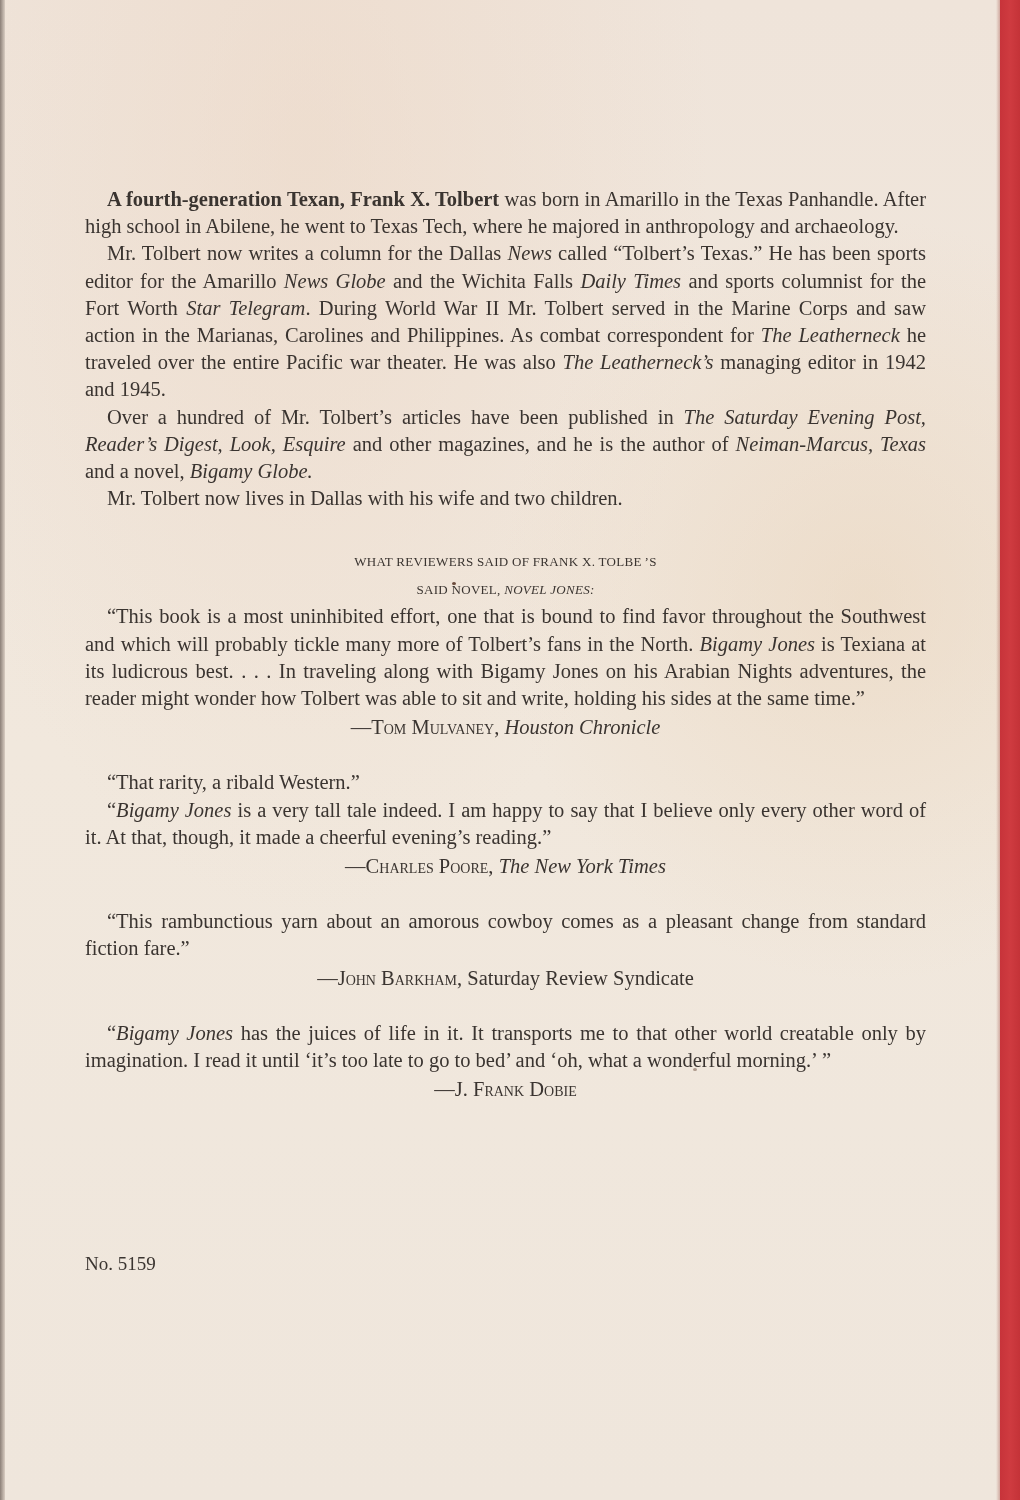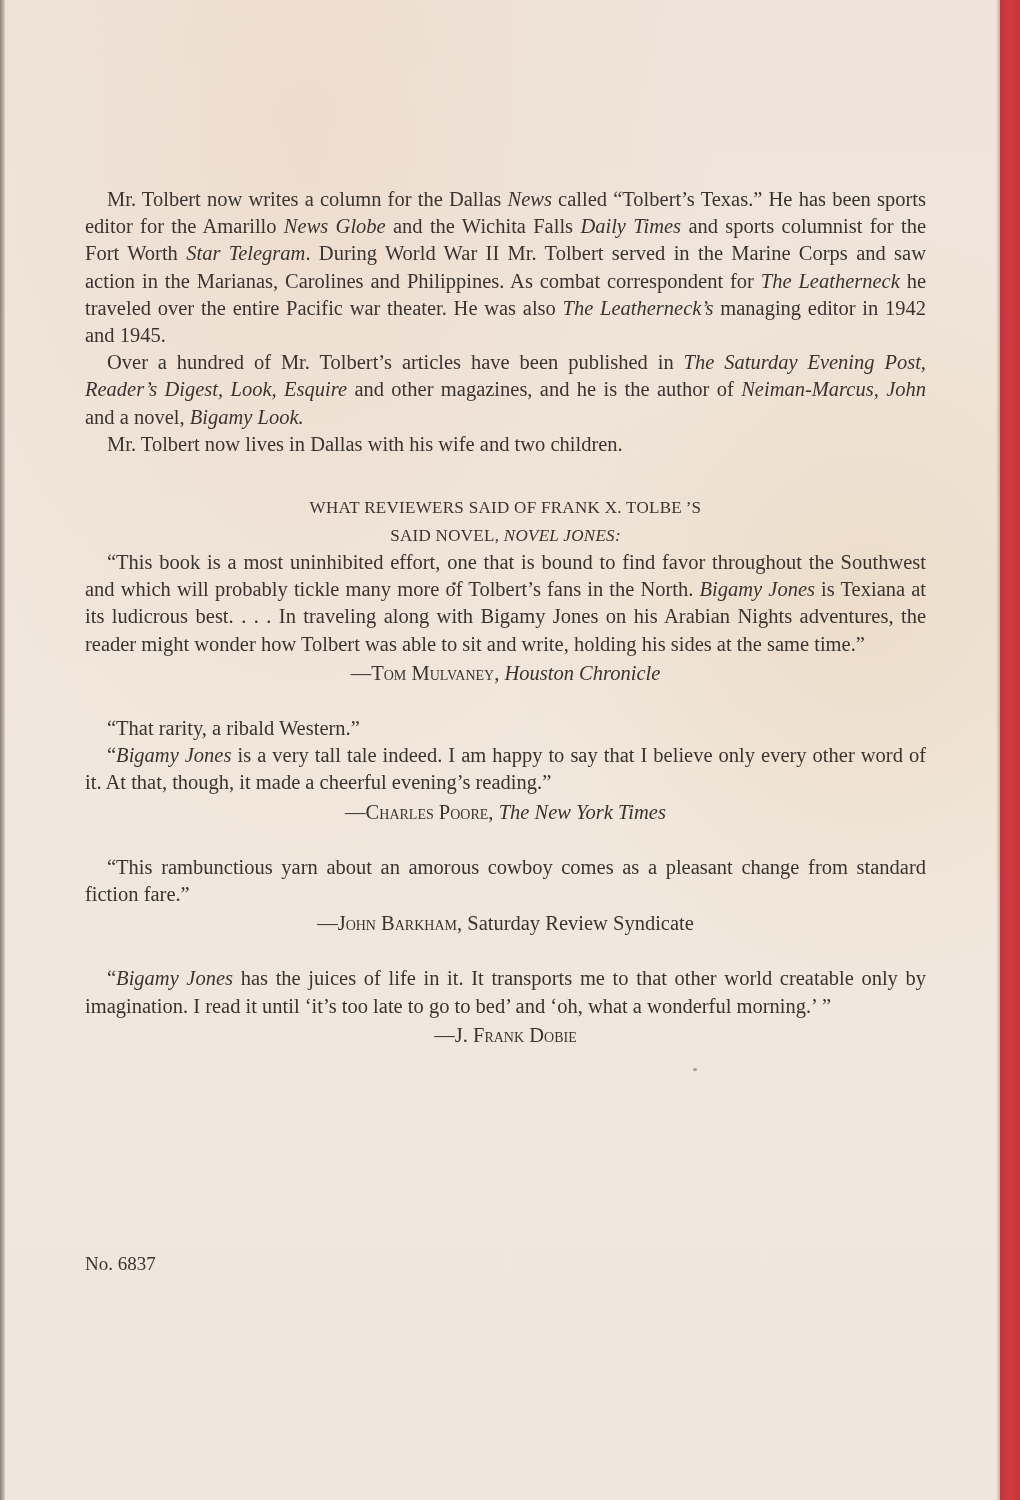--- a/index.html
+++ b/index.html
@@ -32,21 +32,21 @@
   .content {
     position: absolute; left: 85px; top: 186px; width: 841px;
     font-size: 20.5px; line-height: 27.2px;
     text-align: justify;
   }
   .content p { margin: 0; text-indent: 22px; }
   .bold { font-weight: bold; }
   i { font-style: italic; font-family: Liberation Serif, serif; }
   .heading {
     text-align: center; text-indent: 0 !important;
-    font-size: 17px; line-height: 27.5px; letter-spacing: 0.3px;
+    font-size: 13px; line-height: 27.5px; letter-spacing: 0.3px;
     margin-top: 36px !important;
   }
   .heading + .heading { margin-top: 0 !important; }
   .attrib { text-align: center; text-indent: 0 !important; margin-top: 2px !important; }
   .sc { font-variant: small-caps; }
   .gap { margin-top: 28px !important; }
   .catno {
     position: absolute; left: 85px; top: 1253px;
     font-size: 19px;
   }
@@ -57,40 +57,41 @@
 </style>
 </head>
 <body>
 
 <div class="page"></div>
 <div class="left-edge"></div>
 <div class="spine-edge"></div>
 <div class="spine"></div>
 
 <div class="content">
+  <p><span class="bold">A fourth-generation Texan, Frank X. Tolbert</span><span> was born in Amarillo in the Texas Panhandle. After high school in Abilene, he went to Texas Tech, where he majored in anthropology and archaeology.</span></p>
 
   <p><span>Mr. Tolbert now writes a column for the Dallas </span><i>News</i><span> called “Tolbert’s Texas.” He has been sports editor for the Amarillo </span><i>News Globe</i><span> and the Wichita Falls </span><i>Daily Times</i><span> and sports columnist for the Fort Worth </span><i>Star Telegram</i><span>. During World War II Mr. Tolbert served in the Marine Corps and saw action in the Marianas, Carolines and Philippines. As combat correspondent for </span><i>The Leatherneck</i><span> he traveled over the entire Pacific war theater. He was also </span><i>The Leatherneck’s</i><span> managing editor in 1942 and 1945.</span></p>
 
-  <p><span>Over a hundred of Mr. Tolbert’s articles have been published in </span><i>The Saturday Evening Post, Reader’s Digest, Look, Esquire</i><span> and other magazines, and he is the author of </span><i>Neiman-Marcus, John</i><span> and a novel, </span><i>Bigamy Look.</i></p>
+  <p><span>Over a hundred of Mr. Tolbert’s articles have been published in </span><i>The Saturday Evening Post, Reader’s Digest, Look, Esquire</i><span> and other magazines, and he is the author of </span><i>Neiman-Marcus, Texas</i><span> and a novel, </span><i>Bigamy Globe.</i></p>
 
   <p>Mr. Tolbert now lives in Dallas with his wife and two children.</p>
 
   <p class="heading">WHAT REVIEWERS SAID OF FRANK X. TOLBE ’S</p>
   <p class="heading"><span>SAID NOVEL, </span><i>NOVEL JONES:</i></p>
 
   <p><span>“This book is a most uninhibited effort, one that is bound to find favor throughout the Southwest and which will probably tickle many more of Tolbert’s fans in the North. </span><i>Bigamy Jones</i><span> is Texiana at its ludicrous best. . . . In traveling along with Bigamy Jones on his Arabian Nights adventures, the reader might wonder how Tolbert was able to sit and write, holding his sides at the same time.”</span></p>
   <p class="attrib"><span class="sc">—Tom Mulvaney,</span> <i>Houston Chronicle</i></p>
 
   <p class="gap">“That rarity, a ribald Western.”</p>
   <p><span>“</span><i>Bigamy Jones</i><span> is a very tall tale indeed. I am happy to say that I believe only every other word of it. At that, though, it made a cheerful evening’s reading.”</span></p>
   <p class="attrib"><span class="sc">—Charles Poore,</span> <i>The New York Times</i></p>
 
   <p class="gap">“This rambunctious yarn about an amorous cowboy comes as a pleasant change from standard fiction fare.”</p>
   <p class="attrib"><span class="sc">—John Barkham,</span> <span>Saturday Review Syndicate</span></p>
 
   <p class="gap"><span>“</span><i>Bigamy Jones</i><span> has the juices of life in it. It transports me to that other world creatable only by imagination. I read it until ‘it’s too late to go to bed’ and ‘oh, what a wonderful morning.’ ”</span></p>
   <p class="attrib"><span class="sc">—J. Frank Dobie</span></p>
 </div>
 
-<div class="catno">No. 6837</div>
+<div class="catno">No. 5159</div>
 
 <div class="dot" style="left:452px;top:582px;"></div>
 <div class="dot" style="left:693px;top:1068px;opacity:.5"></div>
 
 </body></html>

